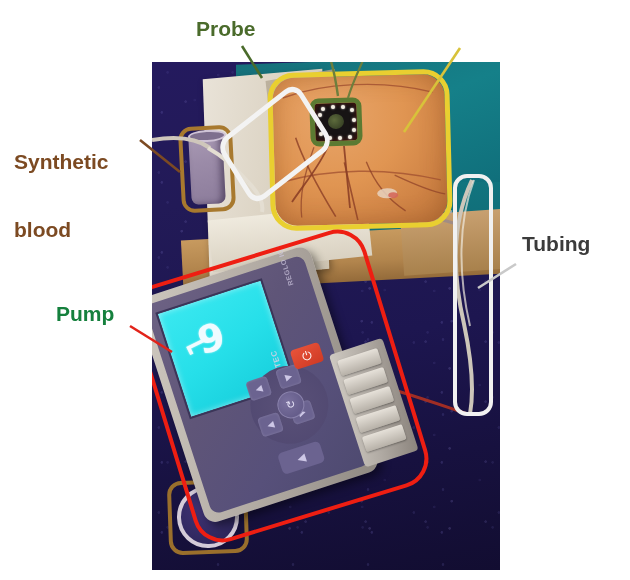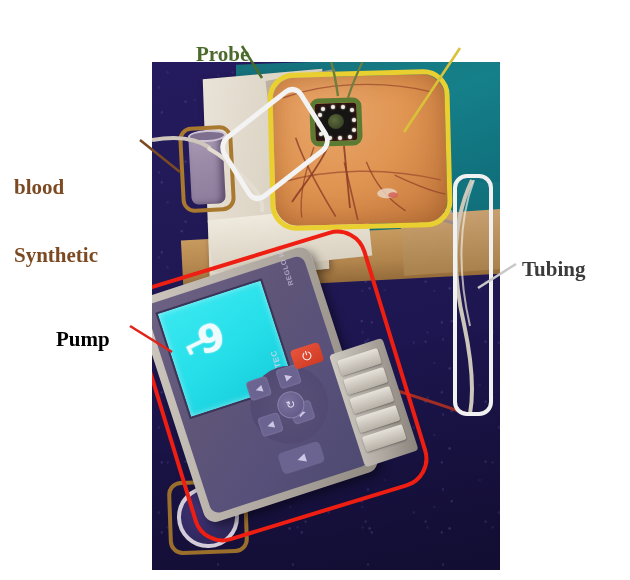--- a/index.html
+++ b/index.html
@@ -367,30 +367,29 @@
     border: 5px solid #f3f3f3;
     border-radius: 14px;
     box-sizing: border-box;
     transform: rotate(-38deg) skewX(-6deg);
   }
 
   
   .label {
     position: absolute;
     font-weight: 700;
-    font-family: Liberation Serif, serif;
+    font-family: Liberation Sans, sans-serif;
     white-space: pre;
     line-height: 1.08;
-    margin-top: 25px;
   }
   #lbl-probe   { left: 196px; top: 18px;  font-size: 21px; color: #4a6b2b; }
   #lbl-vasc    { left: 322px; top: 20px;  font-size: 21px; color: #c8a928; }
   #lbl-synth   { left: 14px;  top: 106px; font-size: 21px; color: #7c4a22; }
   #lbl-tubing  { left: 522px; top: 233px; font-size: 21px; color: #3b3b3b; }
-  #lbl-pump    { left: 56px;  top: 303px; font-size: 21px; color: #000000; }
+  #lbl-pump    { left: 56px;  top: 303px; font-size: 21px; color: #15803d; }
 
   .leader { position: absolute; pointer-events: none; }
 </style>
 </head>
 <body>
 
 <div id="figure">
 
   <div class="photo">
 
@@ -512,21 +511,21 @@
     <path d="M 460 48 L 404 132" stroke="#d8c23a" stroke-width="2.6" fill="none"></path>
     <path d="M 140 140 L 180 172" stroke="#7c4a22" stroke-width="2.6" fill="none"></path>
     <path d="M 516 264 L 478 288" stroke="#c9c9c9" stroke-width="2.6" fill="none"></path>
     <path d="M 130 326 L 172 352" stroke="#e2231a" stroke-width="2.6" fill="none"></path>
   </svg>
 
   <div class="label" id="lbl-probe">Probe</div>
 
 
   <div class="label" id="lbl-synth">
+    <div>Synthetic</div>
     <div>blood</div>
-    <div>Synthetic</div>
   </div>
 
   <div class="label" id="lbl-tubing">Tubing</div>
 
   <div class="label" id="lbl-pump">Pump</div>
 
 </div>
 
 </body></html>

